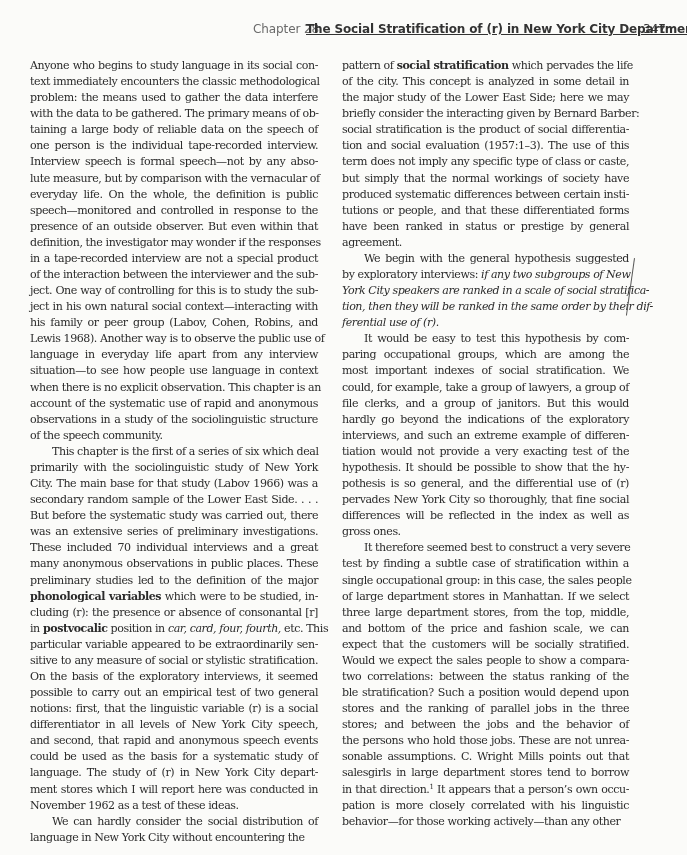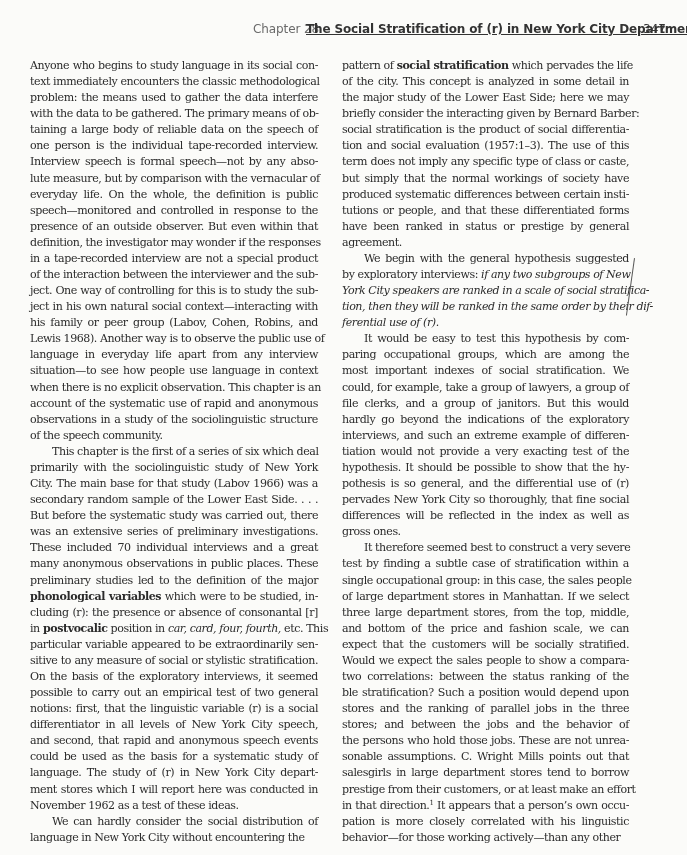--- a/index.html
+++ b/index.html
@@ -141,19 +141,18 @@
     <span class="line">and bottom of the price and fashion scale, we can</span>
     <span class="line">expect that the customers will be socially stratified.</span>
     <span class="line">Would we expect the sales people to show a compara-</span>
     <span class="line">two correlations: between the status ranking of the</span>
     <span class="line">ble stratification? Such a position would depend upon</span>
     <span class="line">stores and the ranking of parallel jobs in the three</span>
     <span class="line">stores; and between the jobs and the behavior of</span>
     <span class="line">the persons who hold those jobs. These are not unrea-</span>
     <span class="line">sonable assumptions. C. Wright Mills points out that</span>
     <span class="line">salesgirls in large department stores tend to borrow</span>
-    <span class="line">prestige from their customers, or at least make an effort</span>
     <span class="line"><span>in that direction.</span><sup>1</sup><span> It appears that a person’s own occu-</span></span>
     <span class="line">pation is more closely correlated with his linguistic</span>
     <span class="line last">behavior—for those working actively—than any other</span>
   </div>
 
 <div class="margin-mark"></div>
 
 </body></html>

